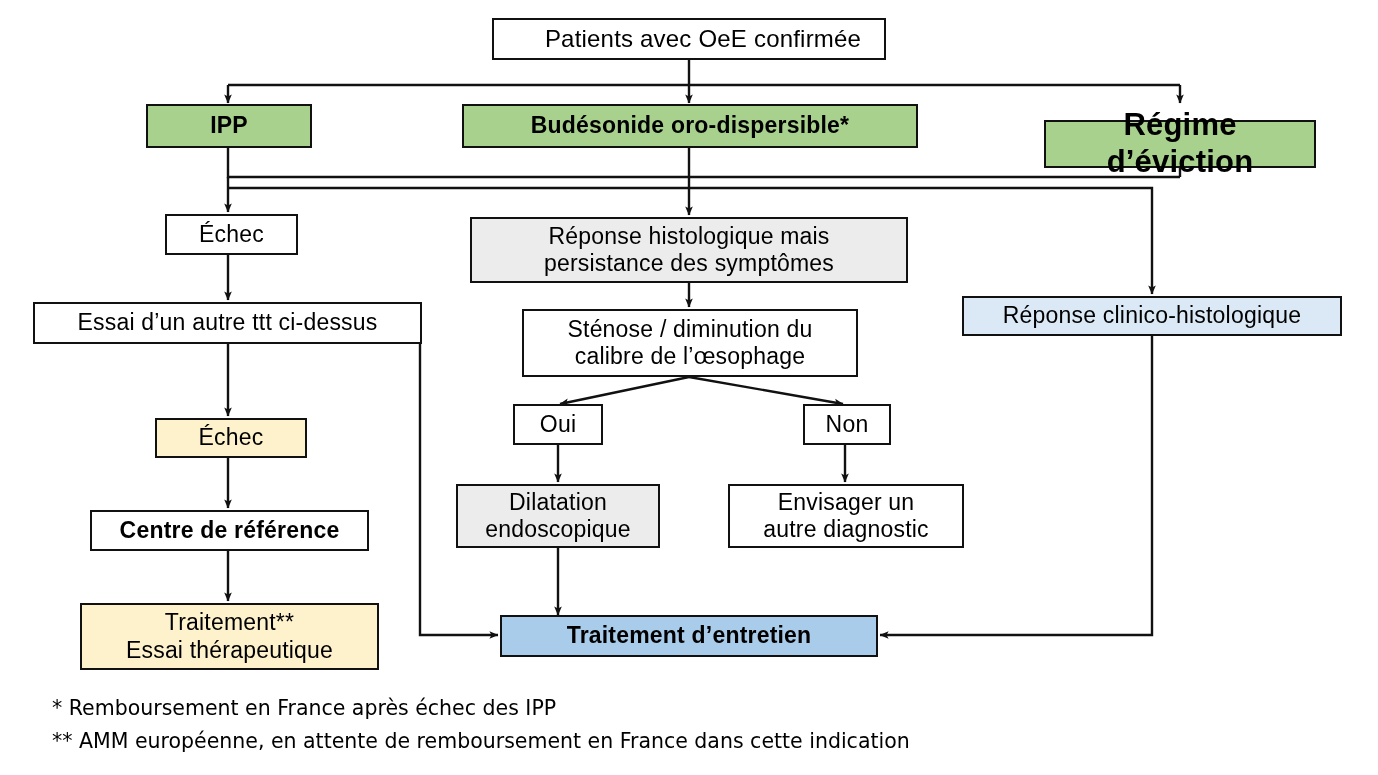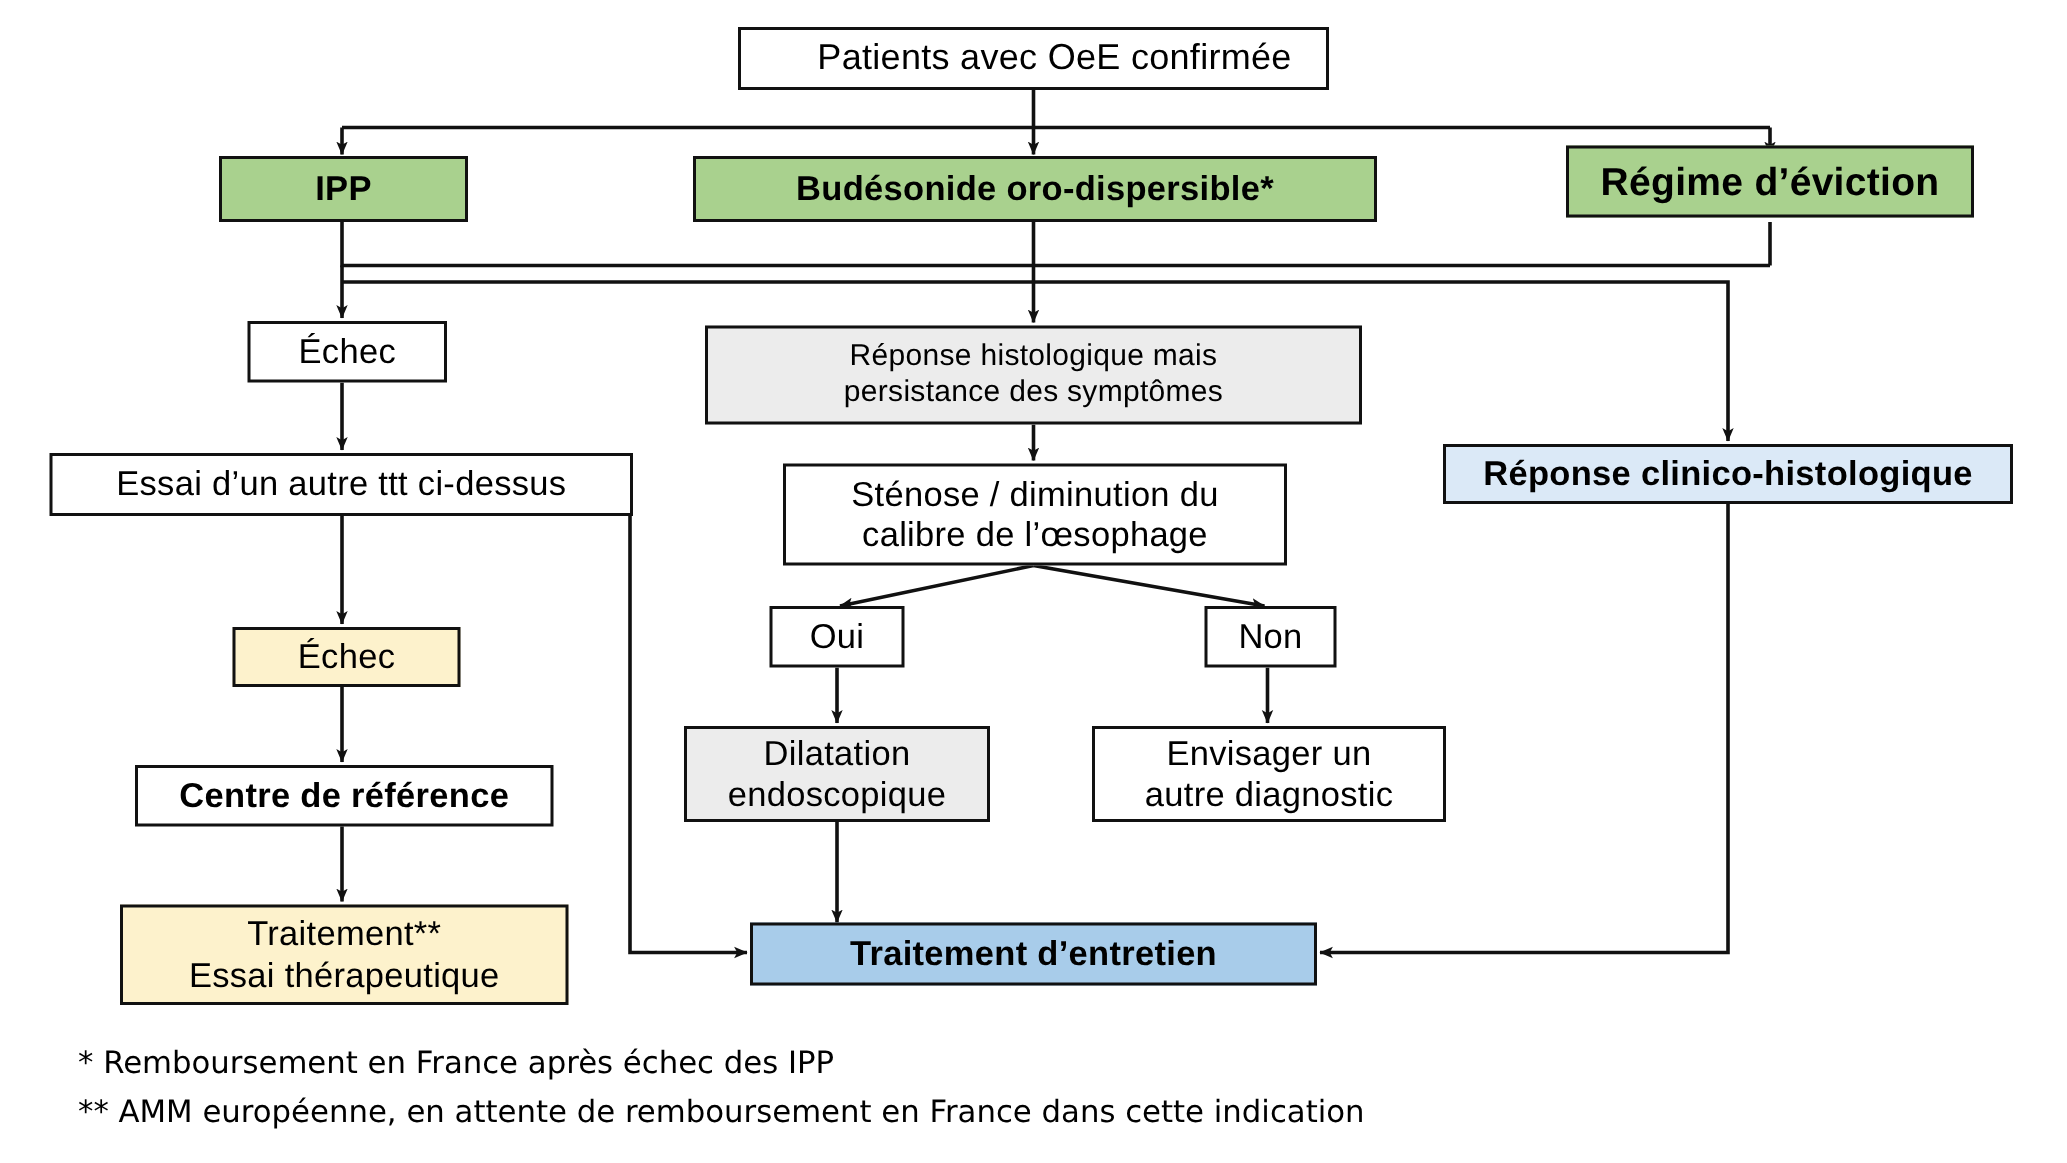--- a/index.html
+++ b/index.html
@@ -37,21 +37,21 @@
     font-family: "Liberation Sans", sans-serif;
     color: #000000;
     line-height: 1.18;
     background: #ffffff;
     white-space: pre-line;
     letter-spacing: 0.2px;
   }
   .node.green  { background: #a9d18e; font-weight: bold; }
   .node.grey   { background: #ececec; }
   .node.cream  { background: #fdf2cc; }
-  .node.blue-l { background: #dbe9f7; font-weight: bold; }
+  .node.blue-l { background: #dbe9f7; }
   .node.blue-d { background: #a8ccea; font-weight: bold; }
   .node.plain  { background: #ffffff; }
 
   .footnotes {
     position: absolute;
     left: 52px;
     top: 692px;
     font-family: "DejaVu Sans", sans-serif;
     font-size: 20.5px;
     color: #000000;
@@ -112,34 +112,34 @@
       <path d="M1152,334 L1152,635 L880,635" marker-end="url(#arw)"></path>
     </g>
   </svg>
 
   <div class="node plain" style="left:492px; top:18px; width:394px; height:42px; font-size:24px;padding-left:28px;">Patients avec OeE confirmée</div>
 
   <div class="node green" style="left:146px; top:104px; width:166px; height:44px; font-size:23px;">IPP</div>
 
   <div class="node green" style="left:462px; top:104px; width:456px; height:44px; font-size:23px;">Budésonide oro-dispersible*</div>
 
-  <div class="node green" style="left:1044px; top:97px; width:272px; height:48px; font-size:26px;">Régime d’éviction</div>
+  <div class="node green" style="left:1044px; top:120px; width:272px; height:48px; font-size:31px;">Régime d’éviction</div>
 
   <div class="node plain" style="left:165px; top:214px; width:133px; height:41px; font-size:23px;">Échec</div>
 
   <div class="node plain" style="left:33px; top:302px; width:389px; height:42px; font-size:23px;">Essai d’un autre ttt ci-dessus</div>
 
   <div class="node cream" style="left:155px; top:418px; width:152px; height:40px; font-size:23px;">Échec</div>
 
   <div class="node plain" style="left:90px; top:510px; width:279px; height:41px; font-size:23px;font-weight:bold;">Centre de référence</div>
 
   <div class="node cream" style="left:80px; top:603px; width:299px; height:67px; font-size:23px;">Traitement**
 Essai thérapeutique</div>
 
-  <div class="node grey" style="left:470px; top:217px; width:438px; height:66px; font-size:20px;">Réponse histologique mais
+  <div class="node grey" style="left:470px; top:217px; width:438px; height:66px; font-size:23px;">Réponse histologique mais
 persistance des symptômes</div>
 
   <div class="node plain" style="left:522px; top:309px; width:336px; height:68px; font-size:23px;">Sténose / diminution du
 calibre de l’œsophage</div>
 
   <div class="node plain" style="left:513px; top:404px; width:90px; height:41px; font-size:23px;">Oui</div>
 
   <div class="node plain" style="left:803px; top:404px; width:88px; height:41px; font-size:23px;">Non</div>
 
   <div class="node grey" style="left:456px; top:484px; width:204px; height:64px; font-size:23px;">Dilatation

